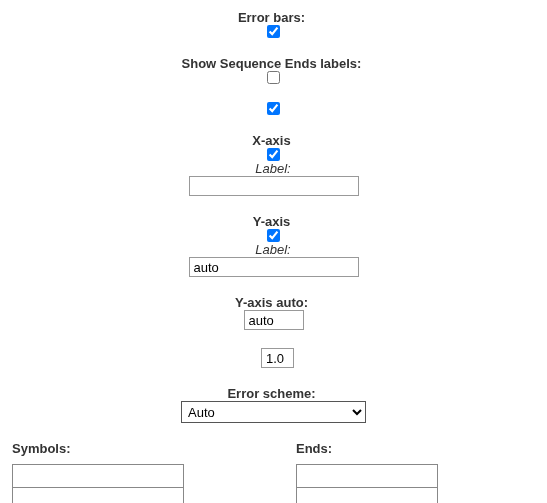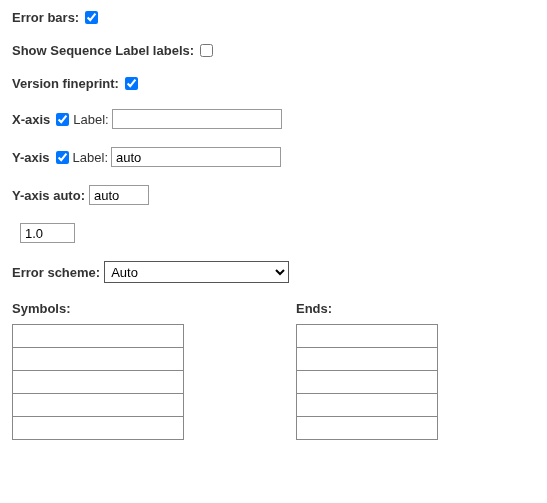--- a/index.html
+++ b/index.html
@@ -9,28 +9,30 @@
     margin: 0;
     padding: 10px 12px;
     width: 547px;
     box-sizing: border-box;
   }
   .row {
     margin-bottom: 18px;
     display: flex;
     align-items: center;
     flex-wrap: wrap;
+    flex-direction: column;
   }
   .label-bold {
     font-weight: bold;
     margin-right: 4px;
   }
   .sub-label {
     font-weight: normal;
     margin: 0 3px 0 2px;
+    font-style: italic;
   }
   input[type="checkbox"] {
     margin: 0 2px 0 2px;
     vertical-align: middle;
   }
   input[type="text"] {
     border: 1px solid #999;
     height: 20px;
     padding: 1px 4px;
     font-size: 13px;
@@ -75,26 +77,25 @@
 </style>
 </head>
 <body>
 
 <div class="row">
   <span class="label-bold">Error bars:</span>
   <input type="checkbox" checked="" style="">
 </div>
 
 <div class="row">
-  <span class="label-bold">Show Sequence Label labels:</span>
+  <span class="label-bold">Show Sequence Ends labels:</span>
   <input type="checkbox" style="">
 </div>
 
 <div class="row">
-  <span class="label-bold">Version fineprint:</span>
   <input type="checkbox" checked="" style="">
 </div>
 
 <div class="row">
   <span class="label-bold">X-axis</span>
   <input type="checkbox" checked="" style="">
   <span class="sub-label">Label:</span>
   <input type="text" style="width: 170px;" value="">
 </div>
 
@@ -104,21 +105,21 @@
   <span class="sub-label">Label:</span>
   <input type="text" style="width: 170px;" value="auto">
 </div>
 
 <div class="row">
   <span class="label-bold">Y-axis auto:</span>
   <input type="text" style="width: 60px;" value="auto">
 </div>
 
 <div class="row">
-  <input type="text" style="width: 55px; margin-left: 8px;" value="1.0">
+  <input type="text" style="width: 33px; margin-left: 8px;" value="1.0">
 </div>
 
 <div class="row">
   <span class="label-bold">Error scheme:</span>
   <select style="width:185px">
     <option>Auto</option>
   </select>
 </div>
 
 <div class="two-col">

